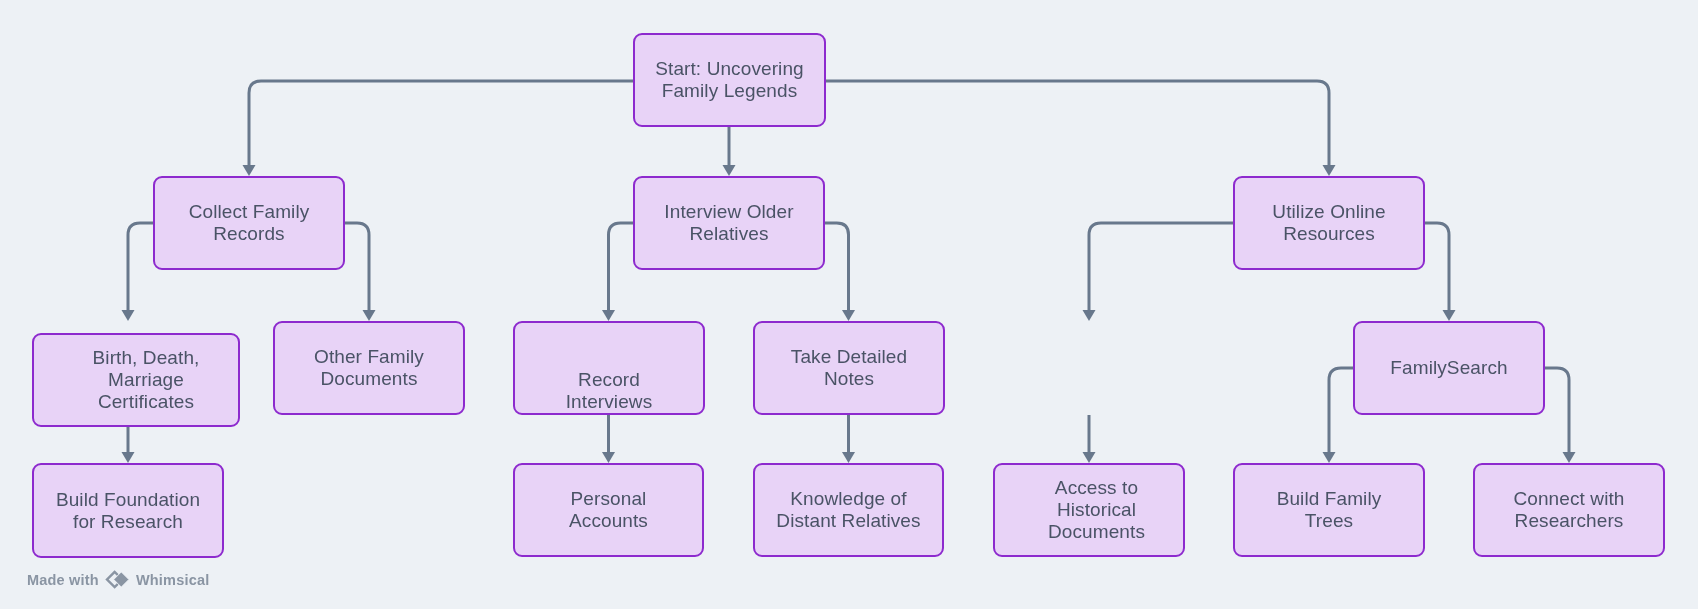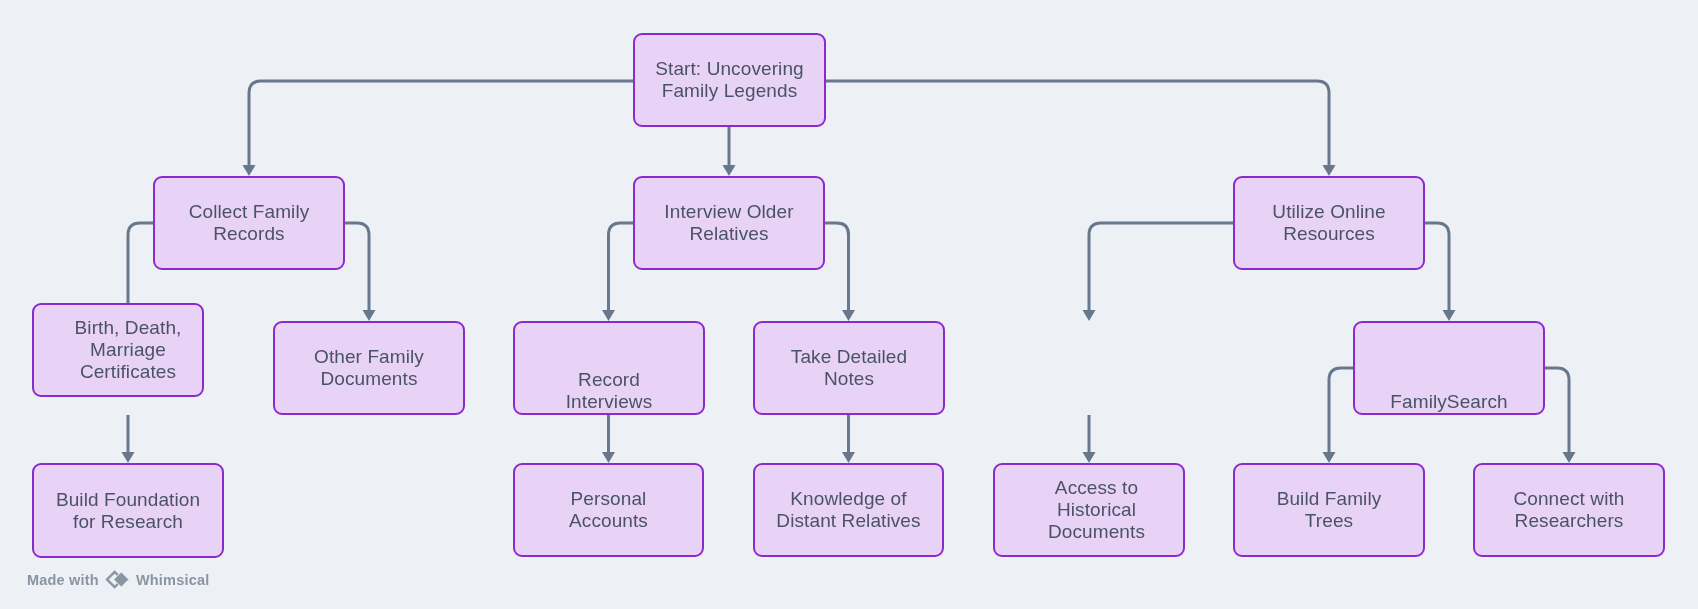--- a/index.html
+++ b/index.html
@@ -138,33 +138,33 @@
     </div>
     <div class="node" style="left: 153px; top: 176px; width: 192px; height: 94px;">
       <span>Collect Family Records</span>
     </div>
     <div class="node" style="left: 633px; top: 176px; width: 192px; height: 94px;">
       <span>Interview Older Relatives</span>
     </div>
     <div class="node" style="left: 1233px; top: 176px; width: 192px; height: 94px;">
       <span>Utilize Online Resources</span>
     </div>
-    <div class="node" style="left: 32px; top: 303px; width: 172px; height: 94px; padding-left: 40px;">
+    <div class="node" style="left: 32px; top: 333px; width: 208px; height: 94px; padding-left: 40px;">
       <span>Birth, Death, Marriage Certificates</span>
     </div>
     <div class="node" style="left: 273px; top: 321px; width: 192px; height: 94px;">
       <span>Other Family Documents</span>
     </div>
     <div class="node" style="left: 513px; top: 321px; width: 192px; height: 94px; align-items: flex-end;">
       <span>Record Interviews</span>
     </div>
     <div class="node" style="left: 753px; top: 321px; width: 192px; height: 94px;">
       <span>Take Detailed Notes</span>
     </div>
-    <div class="node" style="left: 1353px; top: 321px; width: 192px; height: 94px; align-items: flex-end;">
+    <div class="node" style="left: 1353px; top: 321px; width: 192px; height: 94px;">
       <span>FamilySearch</span>
     </div>
     <div class="node" style="left: 32px; top: 463px; width: 192px; height: 95px;">
       <span>Build Foundation for Research</span>
     </div>
     <div class="node" style="left: 513px; top: 463px; width: 191px; height: 94px;">
       <span>Personal Accounts</span>
     </div>
     <div class="node" style="left: 753px; top: 463px; width: 191px; height: 94px;">
       <span>Knowledge of Distant Relatives</span>

